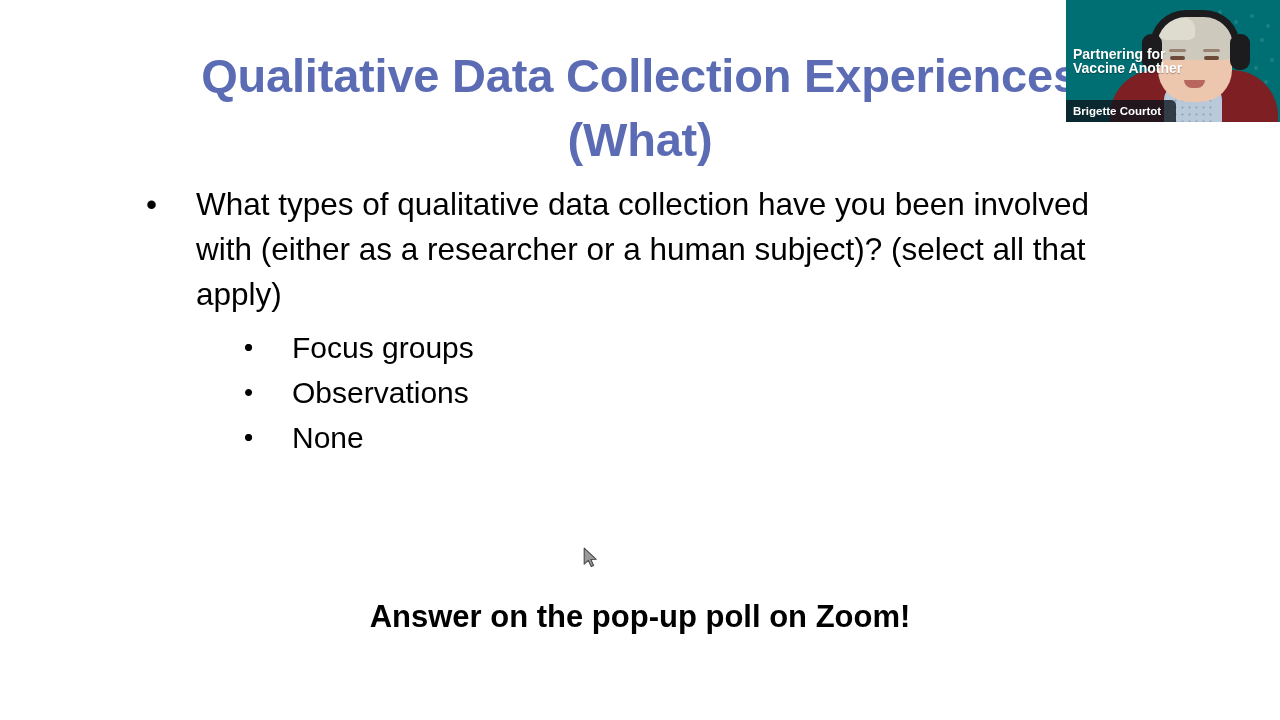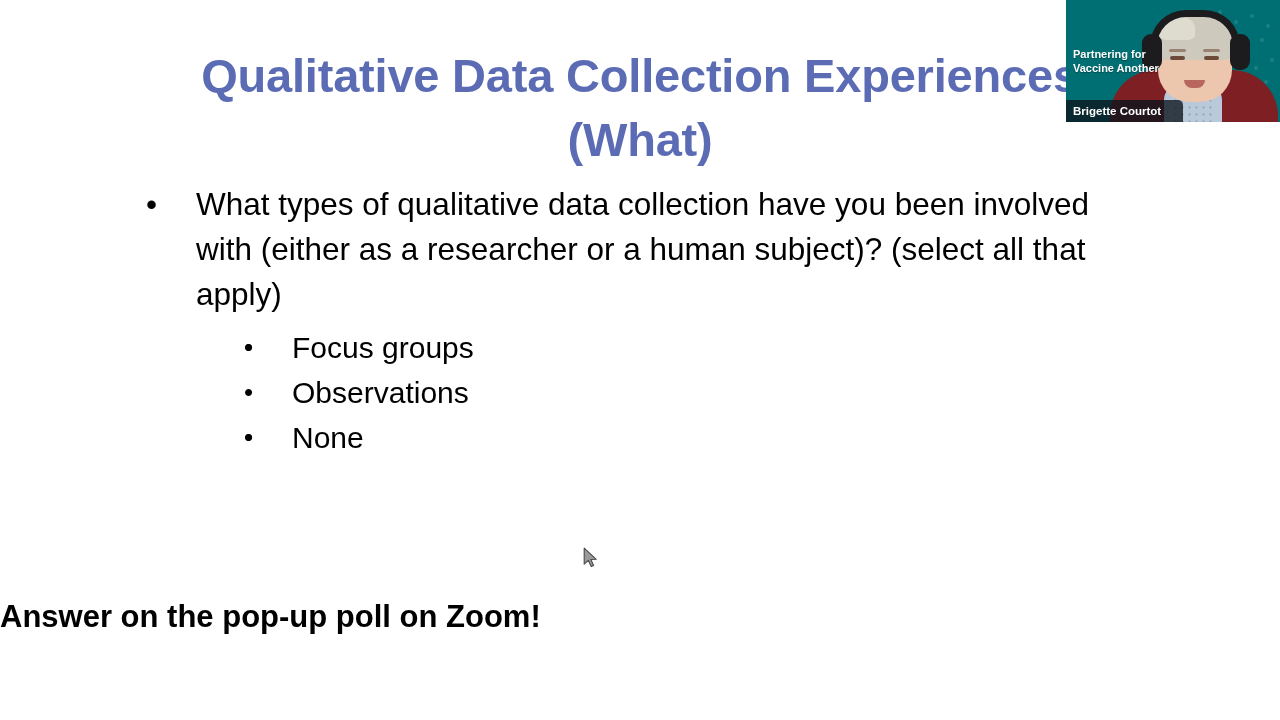--- a/index.html
+++ b/index.html
@@ -88,20 +88,21 @@
     font-size: 26px;
     line-height: 45px;
     color: #000000;
   }
 
   .callout {
     position: absolute;
     left: 0;
     top: 597px;
     width: 1280px;
+    text-align: center;
     font-family: "Liberation Sans", sans-serif;
     font-weight: bold;
     font-size: 31px;
     line-height: 40px;
     color: #000000;
   }
 
   
   .video-tile {
     position: absolute;
@@ -259,37 +260,37 @@
     border-radius: 0 0 11px 11px;
   }
 
   .video-brand {
     position: absolute;
     left: 7px;
     top: 47px;
     color: #ffffff;
     font-family: "Liberation Sans", sans-serif;
     font-weight: bold;
-    font-size: 11px;
+    font-size: 14px;
     line-height: 14px;
     text-shadow: 0 1px 1px rgba(0,0,0,.35);
   }
   .video-brand span { display: block; }
 
   .name-badge {
     position: absolute;
     left: 0;
     bottom: 0;
     background: rgba(12, 20, 28, .78);
     color: #ffffff;
     font-family: "Liberation Sans", sans-serif;
     font-weight: bold;
     font-size: 11.5px;
     line-height: 14px;
-    padding: 4px 22px 4px 7px;
+    padding: 4px 15px 4px 7px;
     border-radius: 0 5px 0 0;
     white-space: nowrap;
   }
 
   
   .cursor {
     position: absolute;
     left: 583px;
     top: 547px;
     width: 16px;

